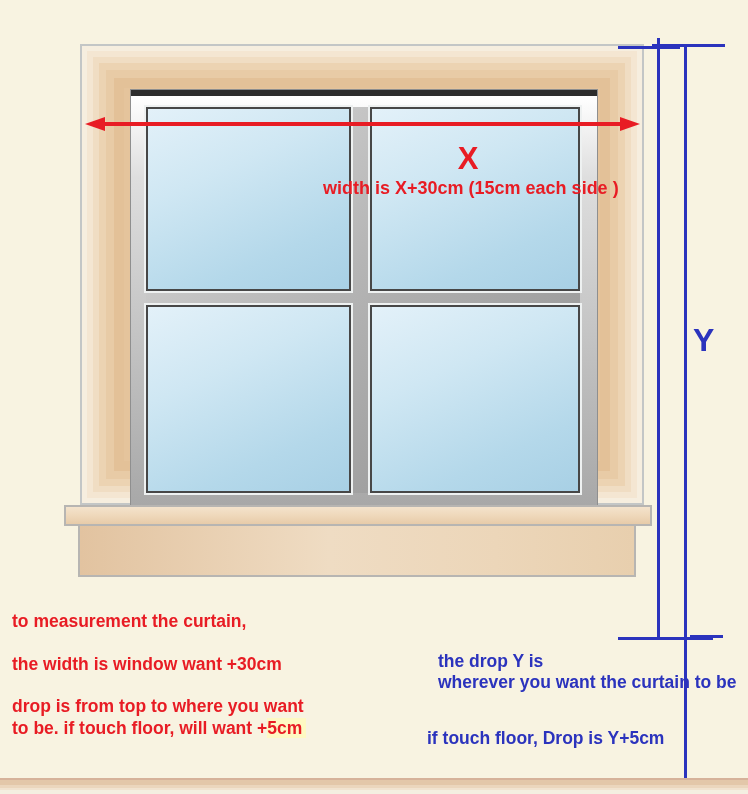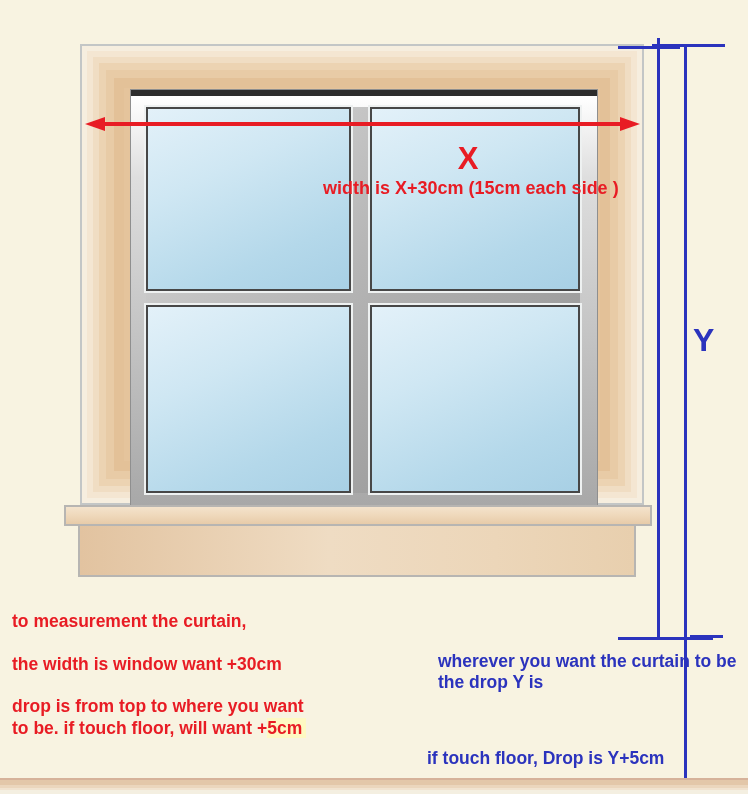--- a/index.html
+++ b/index.html
@@ -86,21 +86,21 @@
   .blue{color:#2b33bd;}
   .x-label{left:440px;top:141px;width:56px;text-align:center;font-size:31px;}
   .width-note{left:323px;top:178px;font-size:18px;text-align:right;}
   .y-label{left:693px;top:322px;font-size:32px;}
   .red-block{font-size:17.5px;line-height:22px;}
   .p1{left:12px;top:610px;}
   .p2{left:12px;top:653px;}
   .p3{left:12px;top:695px;}
   .hl{background:#fef9c3;padding-right:4px;}
   .drop-note{left:438px;top:651px;font-size:17.5px;line-height:21px;}
-  .floor-note{left:427px;top:728px;font-size:17.5px;margin-top:20px;}
+  .floor-note{left:427px;top:728px;font-size:17.5px;}
 </style>
 </head>
 <body>
 
 <div class="canvas">
 
   <div class="surround"></div>
 
   <div class="frame">
     <div class="glass-grid">
@@ -133,20 +133,20 @@
   <div class="txt blue y-label">Y</div>
 
   <div class="txt red red-block p1">to measurement the curtain,</div>
   <div class="txt red red-block p2">the width is window want +30cm</div>
   <div class="txt red red-block p3">
     <span style="display:block">drop is from top to where you want</span>
     <span style="display:block"><span>to be. if touch floor, will want +</span><span class="hl">5cm</span></span>
   </div>
 
   <div class="txt blue drop-note">
+    <span style="display:block">the drop Y is</span>
     <span style="display:block">wherever you want the curtain to be</span>
-    <span style="display:block">the drop Y is</span>
   </div>
   <div class="txt blue floor-note">if touch floor, Drop is Y+5cm</div>
 
   <div class="floor"></div>
 
 </div>
 
 </body></html>

